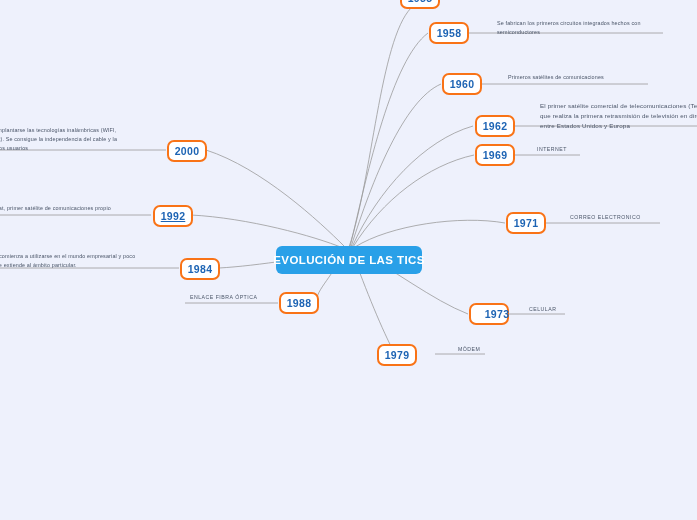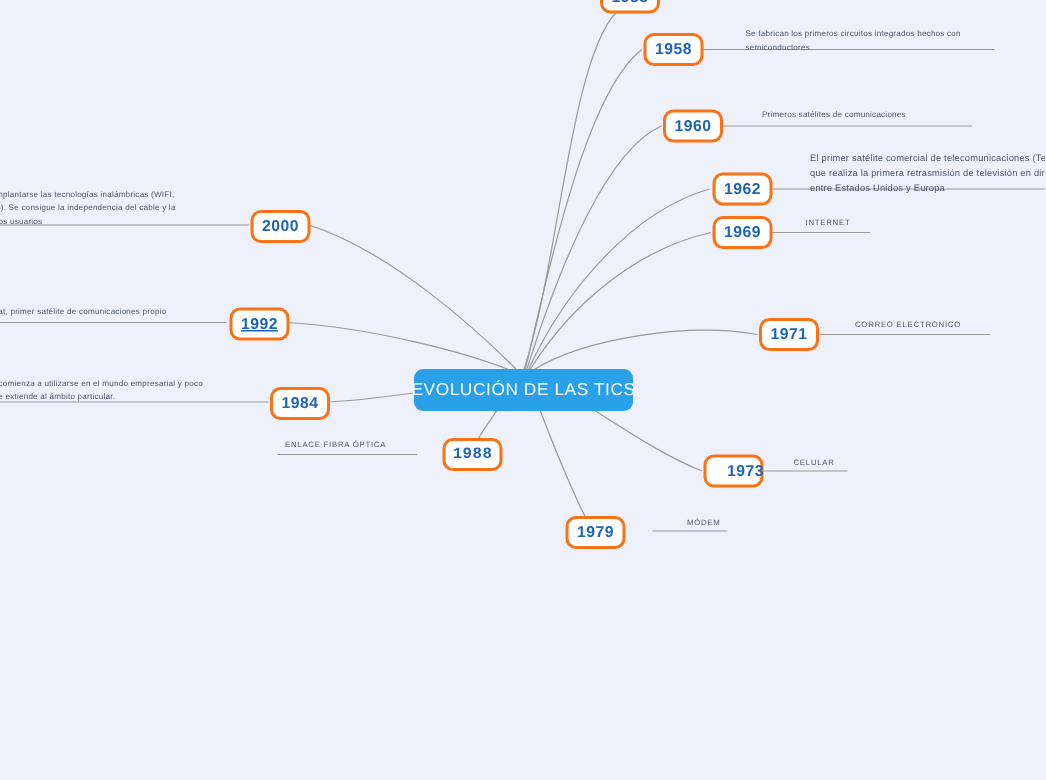--- a/index.html
+++ b/index.html
@@ -26,21 +26,21 @@
   .central-node {
     position: absolute;
     left: 276px;
     top: 246px;
     width: 146px;
     height: 28px;
     background: #29a0e8;
     border-radius: 6px;
     color: #ffffff;
     font-size: 11.5px;
-    font-weight: normal;
+    font-weight: bold;
     letter-spacing: 0.4px;
     display: flex;
     align-items: center;
     justify-content: center;
     box-sizing: border-box;
     white-space: nowrap;
   }
   .year-node {
     position: absolute;
     background: #ffffff;
@@ -132,21 +132,21 @@
 
   <div class="year-node" style="left:506px; top:212px;text-align:center;">1971</div>
   <div class="desc caps" style="left:570px; top:213px;">CORREO ELECTRONICO</div>
 
   <div class="year-node" style="left:469px; top:303px;padding-left:16px;">1973</div>
   <div class="desc caps" style="left:529px; top:305px;">CELULAR</div>
 
   <div class="year-node" style="left:377px; top:344px;">1979</div>
   <div class="desc caps" style="left:458px; top:345px;">MÓDEM</div>
 
-  <div class="year-node" style="left:295px; top:292px;font-family:Liberation Mono, monospace;">1988</div>
+  <div class="year-node" style="left:279px; top:292px;">1988</div>
   <div class="desc caps" style="left:190px; top:293px;">ENLACE FIBRA ÓPTICA</div>
 
   <div class="year-node" style="left:180px; top:258px;">1984</div>
   <div class="desc" style="left:-4px; top:252px;">l comienza a utilizarse en el mundo empresarial y poco
 se extiende al ámbito particular.</div>
 
   <div class="year-node" style="left:153px; top:205px;text-decoration:underline;">1992</div>
   <div class="desc" style="left:-4px; top:204px;">sat, primer satélite de comunicaciones propio</div>
 
   <div class="year-node" style="left:167px; top:140px;">2000</div>

